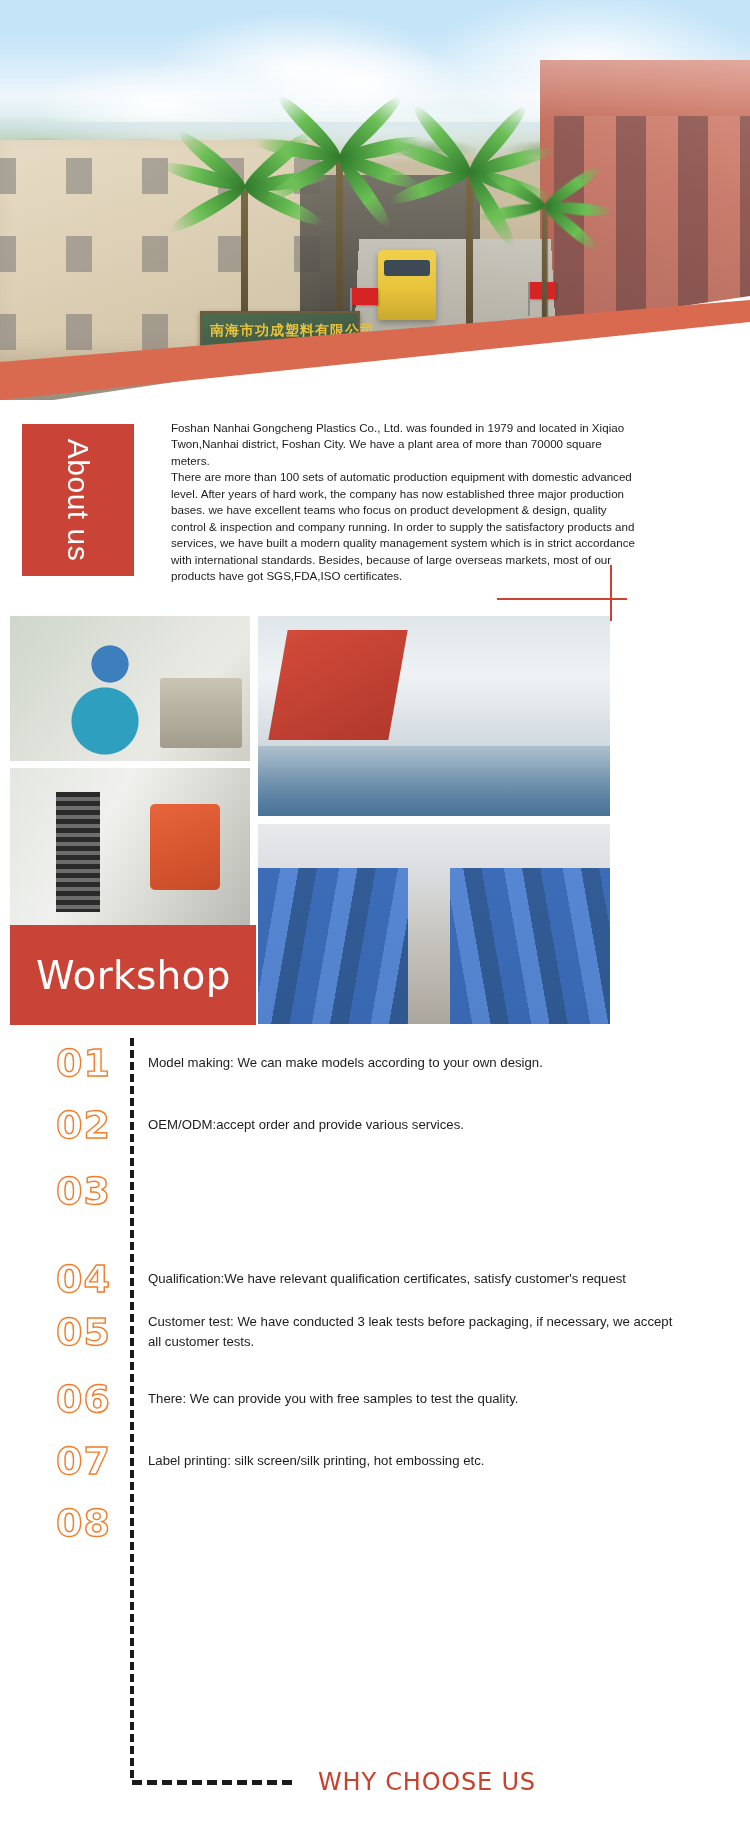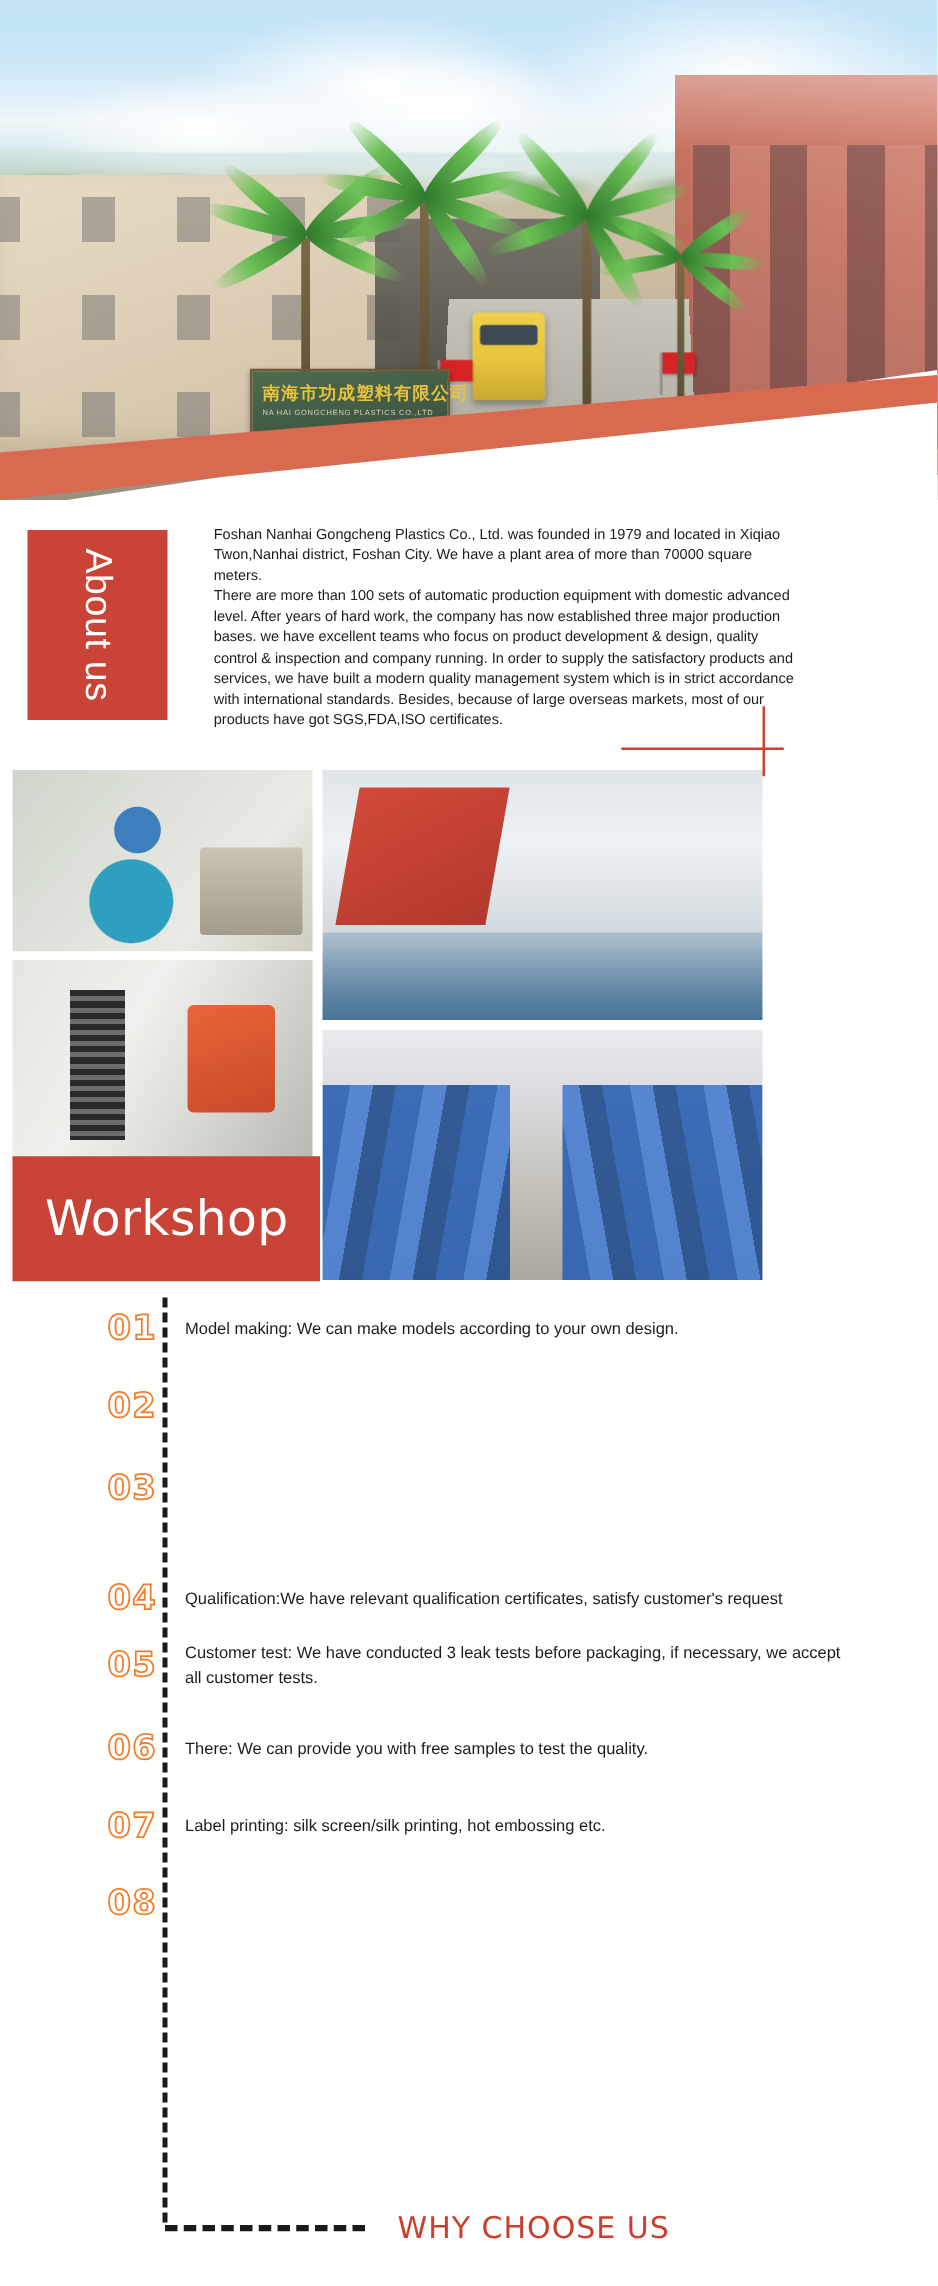--- a/index.html
+++ b/index.html
@@ -127,21 +127,21 @@
   .flag {
     position: absolute; width: 26px; height: 17px;
     background: #d62424; box-shadow: 1px 1px 2px rgba(0,0,0,.3);
   }
   .flag::after {
     content: ""; position: absolute; left: -2px; top: 0; width: 2px; height: 34px; background: #8d8d8d;
   }
   .flag1 { left: 352px; top: 288px; }
   .flag2 { left: 530px; top: 282px; }
   .signboard {
-    position: absolute; left: 200px; top: 295px; width: 160px; height: 52px;
+    position: absolute; left: 200px; top: 311px; width: 160px; height: 52px;
     background: linear-gradient(170deg, #4e6b4f, #3a5240);
     border: 2px solid #6e5b3a;
     box-shadow: 0 2px 5px rgba(0,0,0,.35);
   }
   .signboard .cn {
     position: absolute; left: 8px; top: 9px; right: 8px;
     font-size: 14px; color: #e8c23a; letter-spacing: 1px; white-space: nowrap;
     font-family: "DejaVu Sans", sans-serif; font-weight: bold;
   }
   .signboard .en {
@@ -265,25 +265,24 @@
 
   
   .list { position: absolute; left: 0; top: 1032px; width: 750px; height: 760px; }
   .dashed-line {
     position: absolute; left: 130px; top: 6px; width: 0; height: 740px;
     border-left: 4px dashed #1a1a1a;
   }
   .row { position: absolute; left: 40px; width: 640px; }
   .row .num {
     position: absolute; left: 16px; top: 50%; transform: translateY(-50%);
-    font-size: 27px; font-weight: bold; letter-spacing: 1px;
+    font-size: 38px; font-weight: bold; letter-spacing: 1px;
     color: transparent;
     -webkit-text-stroke: 1.4px #f07d2a;
     font-family: "DejaVu Sans", sans-serif;
-    margin-left: 30px;
   }
   .row .txt {
     position: absolute; left: 108px; top: 50%; transform: translateY(-50%);
     width: 530px;
     font-size: 13.2px; line-height: 1.5; color: #1c1c1c;
   }
   .row .txt b { font-weight: normal; }
 
   
   .footer { position: absolute; left: 0; top: 1770px; width: 750px; height: 44px; }
@@ -399,20 +398,23 @@
 
   <div class="row" style="top:0px;height:62px">
     <div class="num">01</div>
     <div class="txt">
       <b>Model making:</b><span> We can make models according to your own design.</span>
     </div>
   </div>
 
   <div class="row" style="top:62px;height:62px">
     <div class="num">02</div>
+    <div class="txt">
+      <b>OEM/ODM:</b><span>accept order and provide various services.</span>
+    </div>
   </div>
 
   <div class="row" style="top:124px;height:70px">
     <div class="num">03</div>
   </div>
 
   <div class="row" style="top:212px;height:70px">
     <div class="num">04</div>
     <div class="txt">
       <b>Qualification:</b><span>We have relevant qualification certificates, satisfy customer's request</span>

